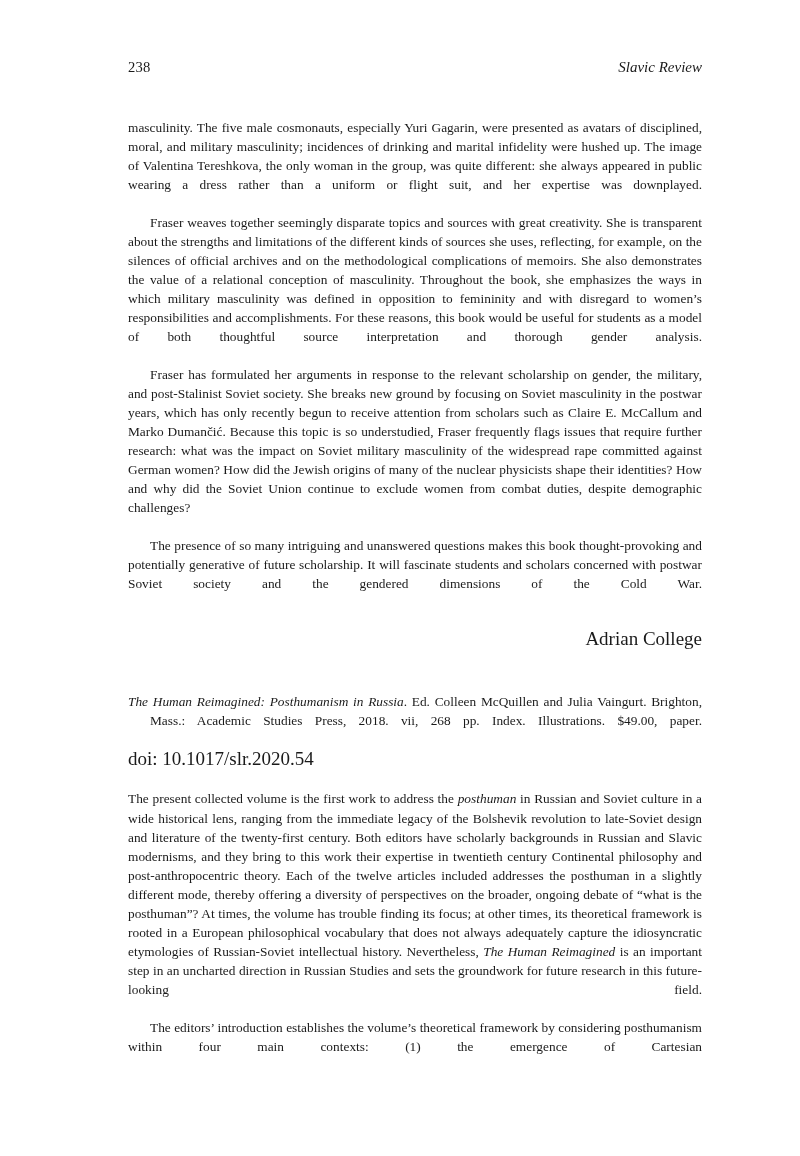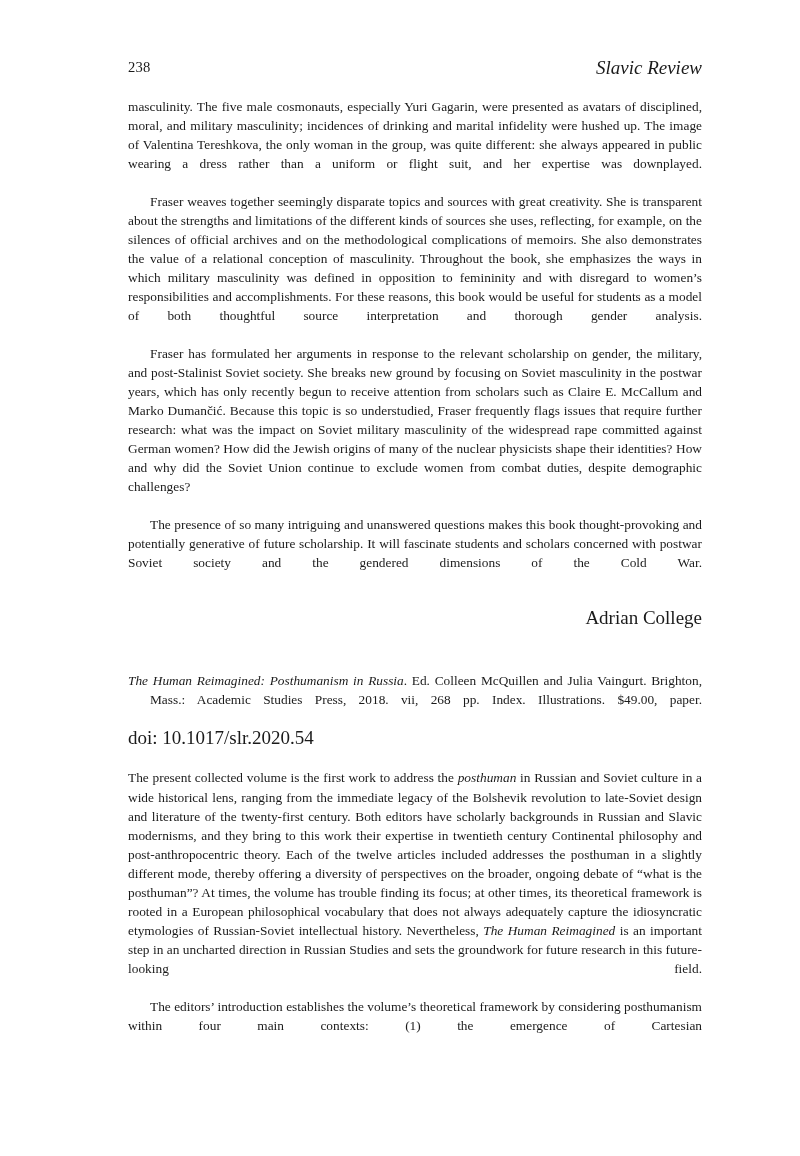--- a/index.html
+++ b/index.html
@@ -36,26 +36,26 @@
     align-items: center;
     font-size: 14.6px;
     line-height: 19px;
     height: 19px;
   }
   .runhead .folio {
     letter-spacing: 0.2px;
   }
   .runhead .journal {
     font-style: italic;
-    font-size: 19px;
+    font-size: 15px;
   }
 
   
   .body-block {
-    margin-top: 20px;
+    margin-top: 41px;
   }
   p.para {
     margin: 0;
     font-size: 13.35px;
     line-height: 19.02px;
     text-align: justify;
     text-justify: inter-word;
     hyphens: none;
     letter-spacing: 0.01px;
     word-spacing: -0.05px;

